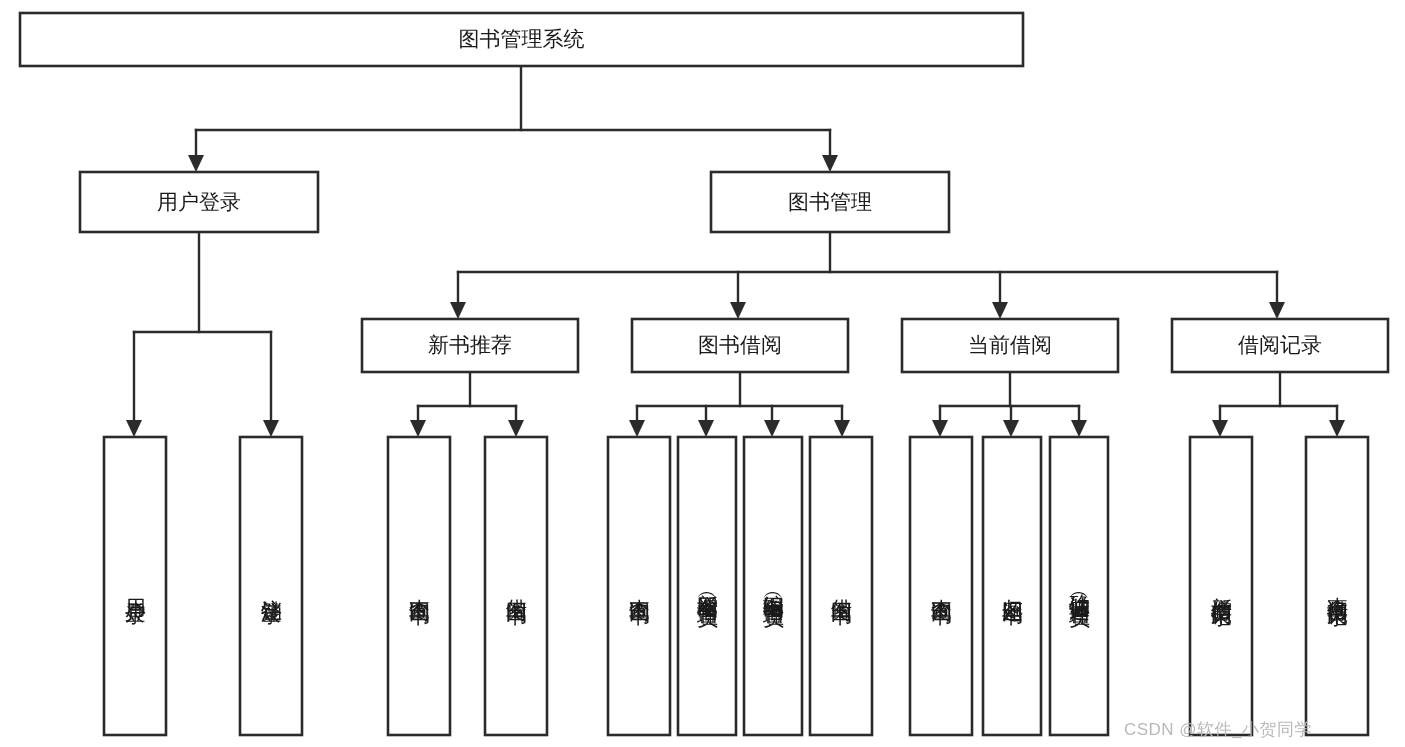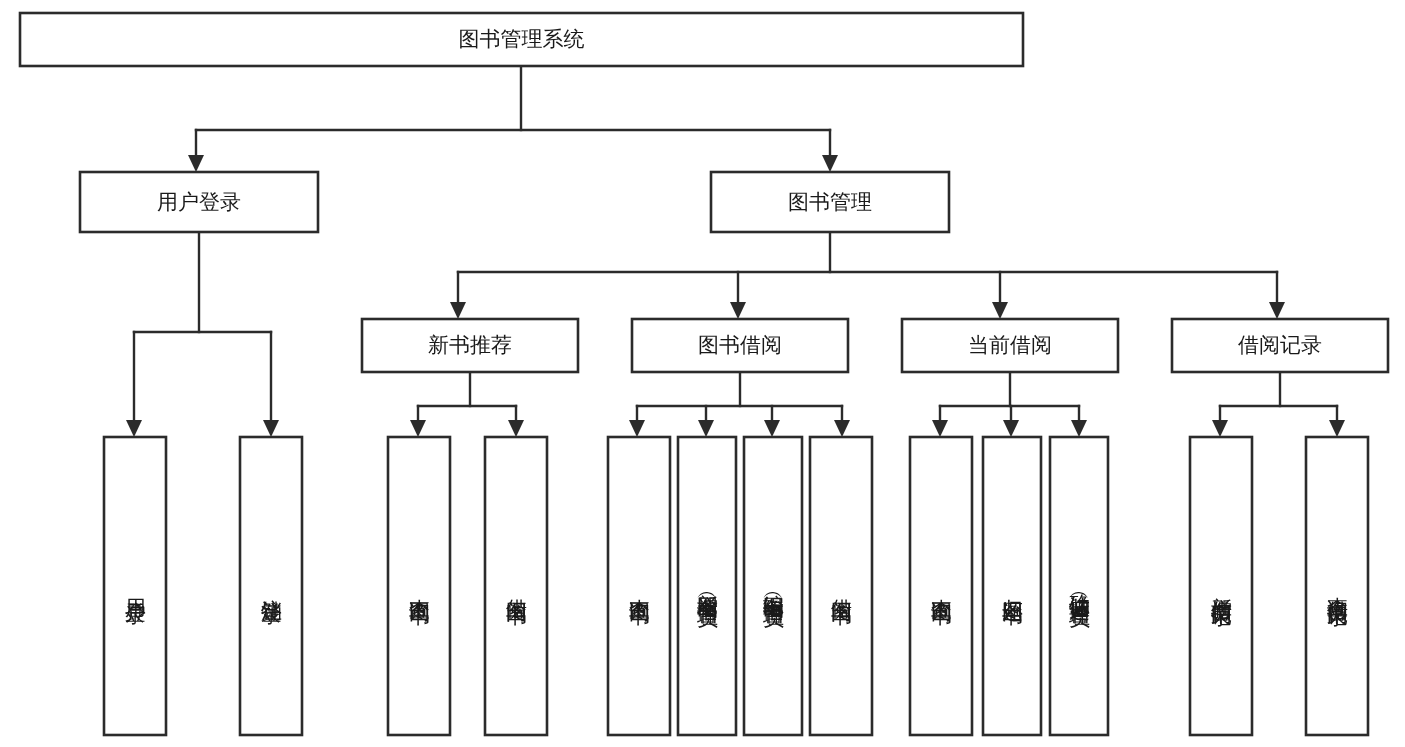--- a/index.html
+++ b/index.html
@@ -202,14 +202,15 @@
         <span>确认归还（管理员）</span>
       </div>
       <div class="leaf-label-wrap" style="left: 1190px; top: 437px; width: 62px; height: 298px;">
         <span>新增借阅记录</span>
       </div>
       <div class="leaf-label-wrap" style="left: 1306px; top: 437px; width: 62px; height: 298px;">
         <span>查询借阅记录</span>
       </div>
     </div>
 
+  <div class="watermark">CSDN @软件_小贺同学</div>
 
 </div>
 
 </body></html>

